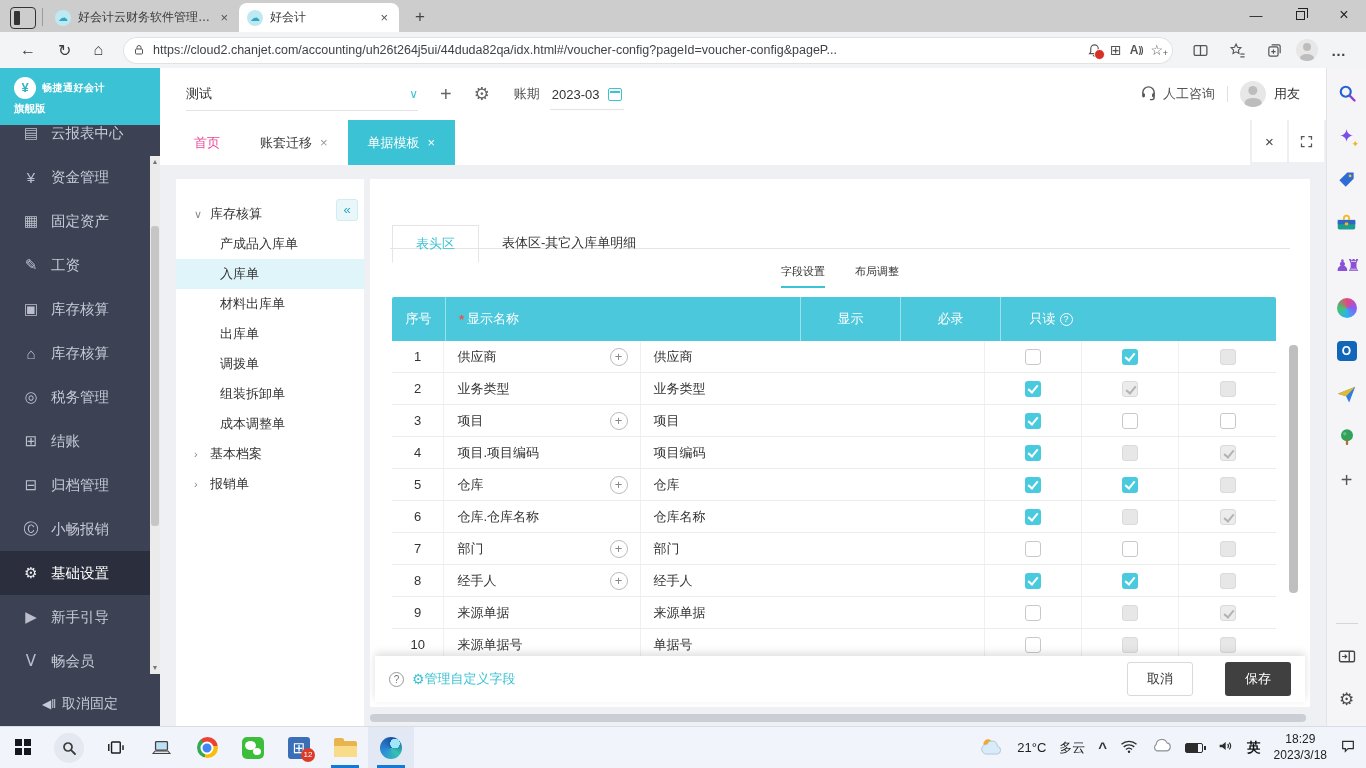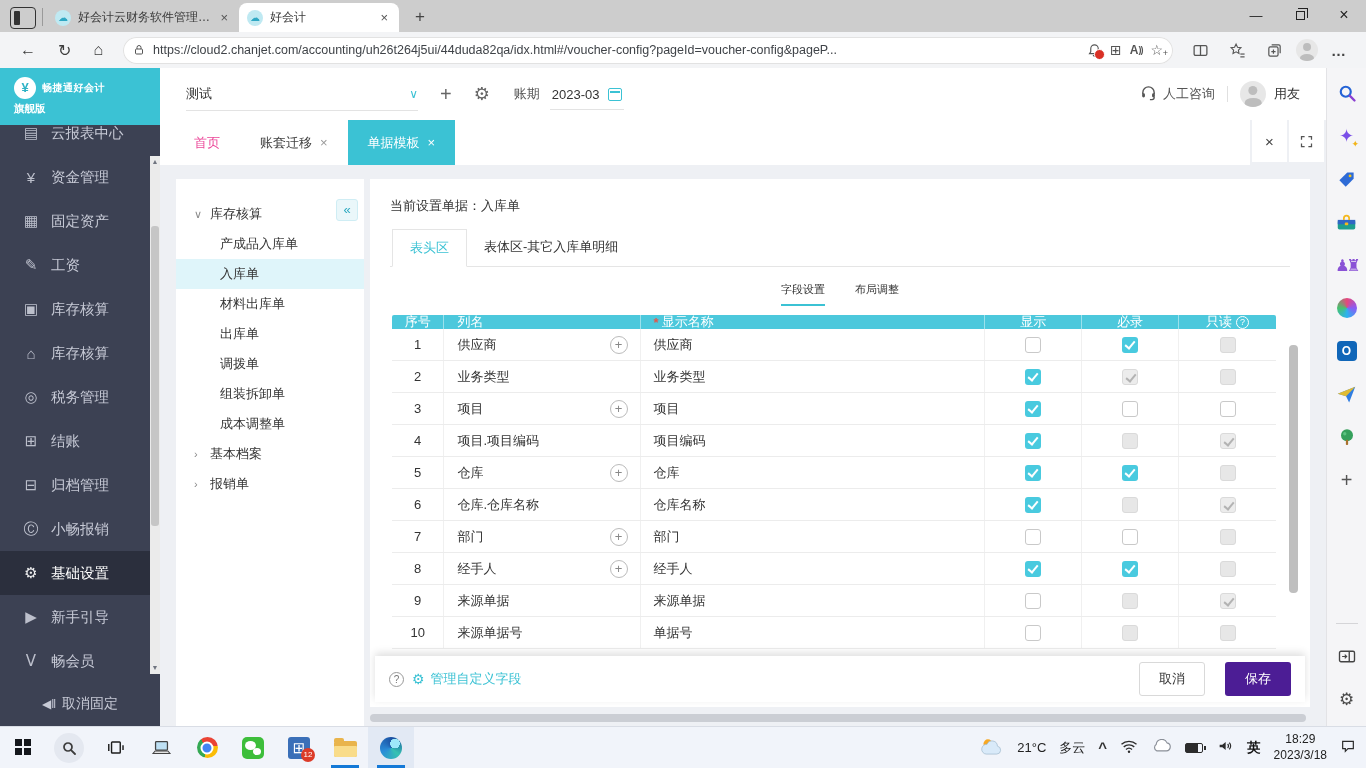--- a/index.html
+++ b/index.html
@@ -95,27 +95,27 @@
 .tree-panel{width:188px;background:#fff;position:relative;padding-top:20px;flex:none}
 .tree-collapse{position:absolute;top:20px;right:6px;width:22px;height:22px;background:#EAF7FA;border:1px solid #CFEDF4;border-radius:3px;color:#2BA9C0;font-size:13px;line-height:20px;text-align:center}
 .tree-node{height:30px;display:flex;align-items:center;font-size:13px;color:#333;padding-left:18px;gap:6px}
 .tree-node.lvl1{padding-left:44px}
 .tree-node.selected{background:#DFF5FA}
 .tree-caret{color:#8a8a8a;font-size:11px;width:10px}
 
 .doc-panel{flex:1;background:#fff;position:relative;height:528px;padding:18px 20px 0 20px;overflow:hidden}
 .current-doc{font-size:13px;color:#333}
 .area-tabs{display:flex;margin-top:13px;border-bottom:1px solid #E5E5E5;padding-left:2px}
-.area-tab{padding:9px 17px;font-size:13px;color:#333;position:relative;top:1px}
+.area-tab{padding:9px 23px;font-size:13px;color:#333;position:relative;top:15px}
 .area-tab.active{border:1px solid #E5E5E5;border-bottom:1px solid #fff;color:#3BC2D4}
 .setting-tabs{display:flex;justify-content:center;gap:30px;margin-top:15px}
 .setting-tab{font-size:11px;color:#333;padding-bottom:7px;border-bottom:2px solid transparent}
 .setting-tab.active{border-bottom-color:#3BC2D4}
 .ftable{margin:9px 14px 0 2px}
-.t-head{display:flex;align-items:center;background:#4CC8DC;color:#fff;height:14px;font-size:13px;border-radius:2px 2px 0 0}
+.t-head{display:flex;align-items:center;background:#4CC8DC;color:#fff;height:44px;font-size:13px;border-radius:2px 2px 0 0}
 .t-row{display:flex;align-items:center;height:32px;border-bottom:1px solid #ECECEC;font-size:13px}
 .tc{display:flex;align-items:center;height:100%;padding-left:13px}
 .t-head .tc{border-right:1px solid rgba(255,255,255,.45)}
 .t-row .tc{border-right:1px solid #F0F0F0}
 .tc:last-child{border-right:none!important}
 .c-no{width:54px;justify-content:center;padding-left:0}
 .c-name{width:202px}
 .c-display{width:355px}
 .c-show,.c-req,.c-ro{width:100px;justify-content:center;padding-left:0}
 .req-star{color:#E2574C;margin-right:3px;font-weight:bold}
@@ -125,24 +125,24 @@
 .cb.unchecked{background:#fff;border:1px solid #C9C9C9}
 .cb.checked{background:#49CADF}
 .cb.disabled-unchecked{background:#E7E7E7;border:1px solid #DADADA}
 .cb.disabled-checked{background:#ECECEC;border:1px solid #DADADA}
 .cb.checked::after,.cb.disabled-checked::after{content:"";position:absolute;left:5px;top:2.5px;width:4px;height:8px;border-right:2px solid #fff;border-bottom:2px solid #fff;transform:rotate(40deg)}
 .cb.disabled-checked::after{border-color:#B3B3B3}
 .vscroll{position:absolute;right:12px;top:166px;width:9px;height:248px;background:#BFBFBF;border-radius:4px}
 .panel-footer{position:absolute;left:5px;right:5px;bottom:5px;height:46px;background:#fff;box-shadow:0 -3px 8px rgba(0,0,0,.13);display:flex;align-items:center;padding:0 14px;z-index:5}
 .pf-q{width:15px;height:15px;border:1px solid #999;border-radius:50%;color:#777;font-size:10px;line-height:13px;text-align:center}
 .pf-gear{color:#3BC2D4;font-size:14px;margin-left:8px}
-.pf-link{color:#3BC2D4;font-size:13px;margin-left:6px}
+.pf-link{color:#3BC2D4;font-size:13px;margin-left:0}
 .btn{height:34px;min-width:66px;border-radius:3px;display:flex;align-items:center;justify-content:center;font-size:13px;padding:0 16px}
 .btn-cancel{background:#fff;border:1px solid #D9D9D9;color:#333;margin-left:auto}
-.btn-save{background:#4c1d95;color:#fff;margin-left:20px}
+.btn-save{background:#404040;color:#fff;margin-left:32px}
 .hscroll{position:absolute;left:210px;right:20px;bottom:4px;height:8px;border-radius:4px;background:#CBCED4}
 
 
 .edge-sidebar{width:40px;background:#F5F5F7;border-left:1px solid #E3E3E6;display:flex;flex-direction:column;align-items:center;padding:14px 0 16px;gap:21px;flex:none}
 .esb-item{width:22px;height:22px;display:flex;align-items:center;justify-content:center;flex:none}
 .spark{color:#7A4FE8;font-size:18px;position:relative}
 .spark::after{content:"✦";position:absolute;right:-5px;bottom:-2px;font-size:9px;color:#F2B418}
 .chess{font-size:16px;color:#8A52D6;letter-spacing:-3px}
 .m365-ic{width:20px;height:20px;border-radius:50%;background:conic-gradient(#E8467C,#8A5CF5,#2BB3F0,#47C26D,#E8467C)}
 .outlook-ic{width:20px;height:20px;border-radius:4px;background:#1066B8;color:#fff;font-weight:bold;font-size:12px;display:flex;align-items:center;justify-content:center}
@@ -420,35 +420,31 @@
                 <span>基本档案</span>
               </div>
               <div class="tree-node">
                 <span class="tree-caret">›</span>
                 <span>报销单</span>
               </div>
             </div>
         </div>
 
         <div class="doc-panel">
-          <div class="current-doc">
-            <span>当前设置单据：</span><span>入库单</span>
-          </div>
           <div class="area-tabs" id="area-tabs">
               <div class="area-tab active">表头区</div>
               <div class="area-tab">表体区-其它入库单明细</div>
             </div>
           <div class="setting-tabs" id="setting-tabs">
               <div class="setting-tab active">字段设置</div>
               <div class="setting-tab">布局调整</div>
             </div>
           <div class="ftable">
             <div class="t-head" id="t-head">
                 <div class="tc c-no">序号</div>
-                <div class="tc c-name">列名</div>
                 <div class="tc c-display">
                   <span class="req-star">*</span>
                   <span>显示名称</span>
                 </div>
                 <div class="tc c-show">显示</div>
                 <div class="tc c-req">必录</div>
                 <div class="tc c-ro">
                   <span>只读</span>
                   <span class="q-circle">?</span>
                 </div>

